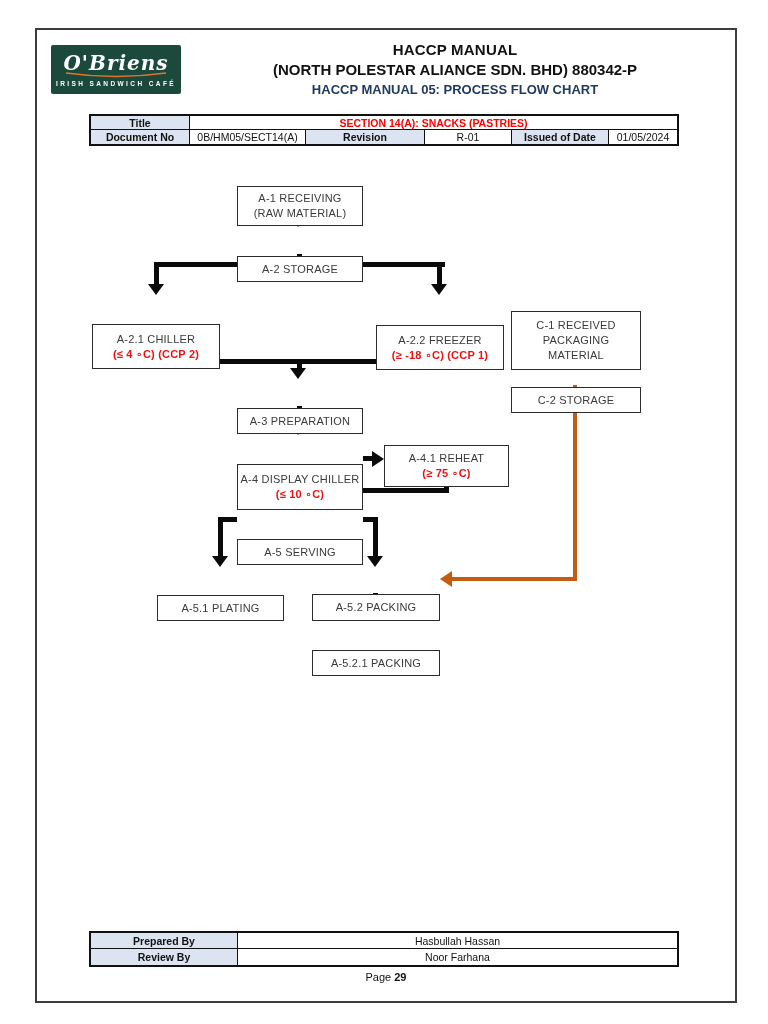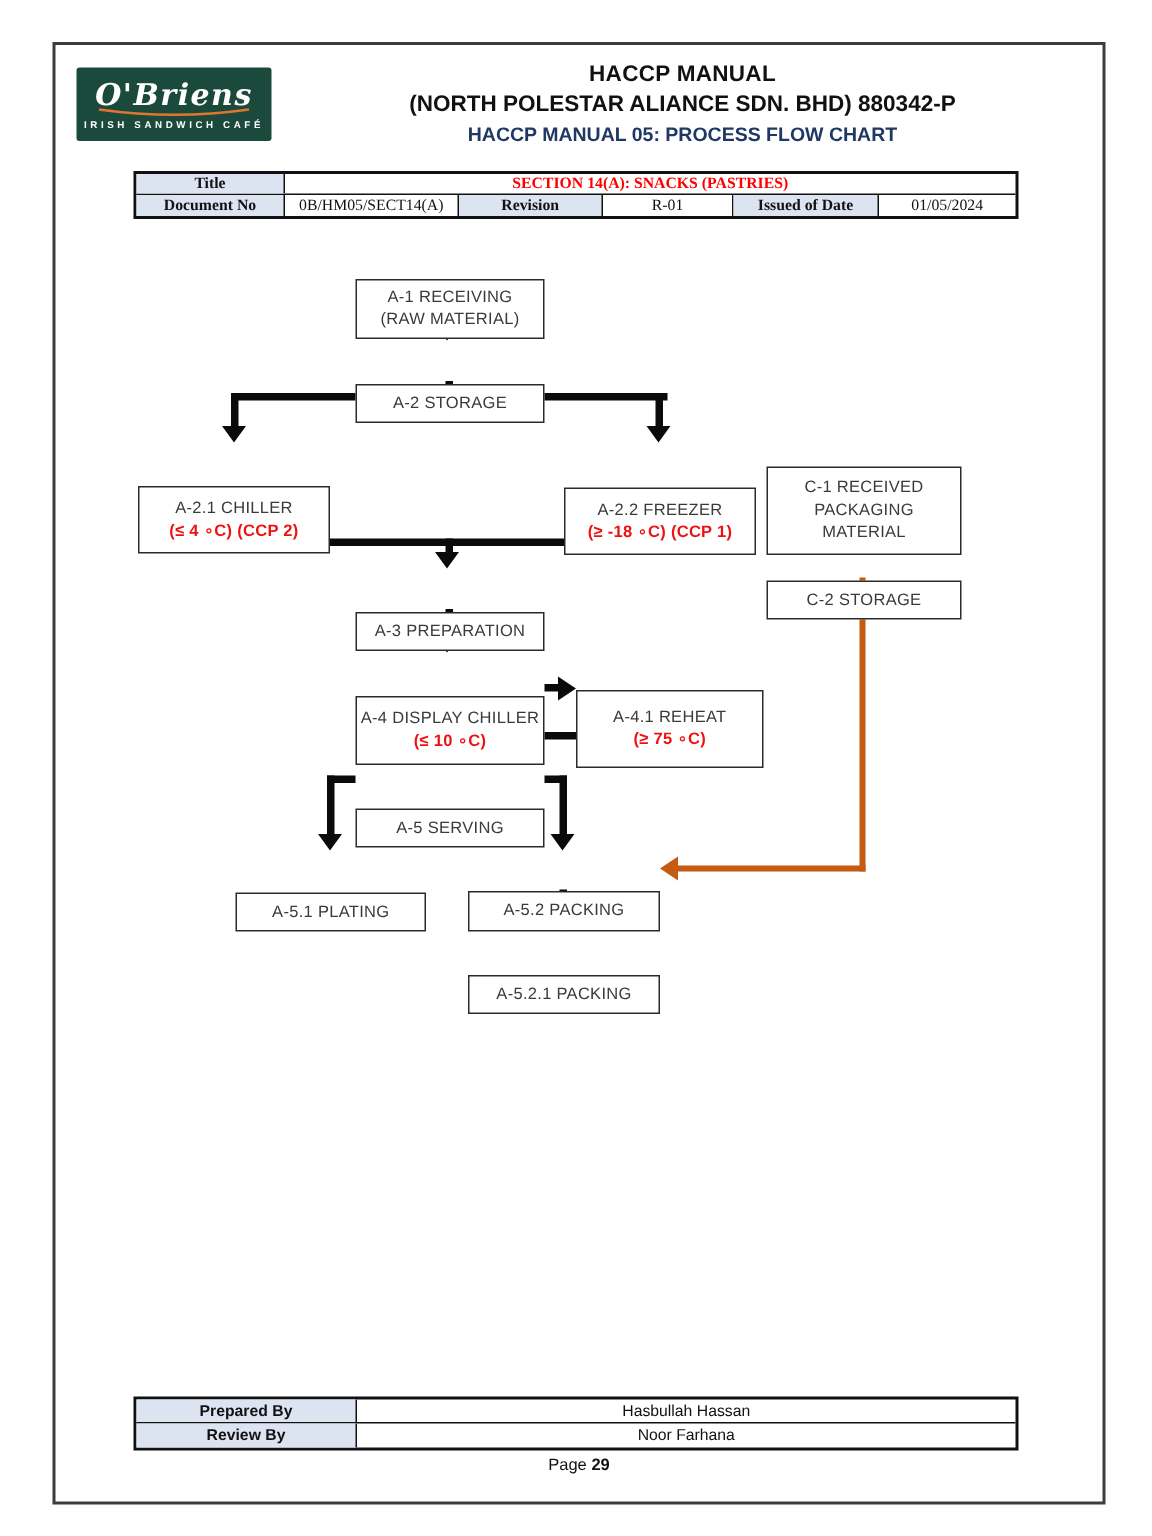--- a/index.html
+++ b/index.html
@@ -15,21 +15,21 @@
   .logo-swash { margin-top:-2px; }
   .logo-tag { color:#ffffff; font-size:6.5px; font-weight:bold; letter-spacing:2.4px; margin-top:2px; white-space:nowrap; }
 
   
   .head-block { position:absolute; left:190px; top:41px; width:530px; text-align:center; color:#111; }
   .head-title { font-size:15px; font-weight:bold; letter-spacing:.2px; }
   .head-company { font-size:15px; font-weight:bold; margin-top:3px; }
   .head-sub { font-size:13px; font-weight:bold; color:#1f3864; margin-top:4px; }
 
   
-  .dtable { position:absolute; left:89px; top:114px; width:590px; border:2px solid #111; background:#fff;font-family:Liberation Serif, serif; }
+  .dtable { position:absolute; left:89px; top:114px; width:590px; border:2px solid #111; background:#fff; }
   .drow { display:flex; height:14px; }
   .drow.first { border-bottom:1px solid #111; }
   .dcell { display:flex; align-items:center; justify-content:center; font-size:10.5px; color:#111;
            border-right:1px solid #111; overflow:hidden; white-space:nowrap; }
   .dcell:last-child { border-right:none; }
   .dhead { background:#dce4f2; font-weight:bold; }
   .dsection { color:#ff0000; font-weight:bold; }
 
   
   .node { position:absolute; background:#fff; border:1.2px solid #2b2b2b;
@@ -83,21 +83,21 @@
   </div>
 
   <div class="dtable">
     <div class="drow first">
       <div class="dcell dhead" style="width:99px">Title</div>
       <div class="dcell dsection" style="flex:1">SECTION 14(A): SNACKS (PASTRIES)</div>
     </div>
     <div class="drow">
       <div class="dcell dhead" style="width:99px">Document No</div>
       <div class="dcell" style="width:116px">0B/HM05/SECT14(A)</div>
-      <div class="dcell dhead" style="width:96px">Revision</div>
+      <div class="dcell dhead" style="width:119px">Revision</div>
       <div class="dcell" style="width:87px">R-01</div>
       <div class="dcell dhead" style="width:97px">Issued of Date</div>
       <div class="dcell" style="flex:1">01/05/2024</div>
     </div>
   </div>
 
   <div class="vline" style="left:297px;top:198px;height:20px"></div>
   <div class="arr-d" style="left:290px;top:216px"></div>
 
   <div class="vline" style="left:297px;top:254px;height:13px"></div>
@@ -174,21 +174,21 @@
 
   <div class="node" style="left:237px;top:380px;width:126px;height:26px">
     <span>A-3 PREPARATION</span>
   </div>
 
   <div class="node" style="left:237px;top:436px;width:126px;height:46px">
     <span>A-4 DISPLAY CHILLER</span>
     <span class="red">(≤ 10 ∘C)</span>
   </div>
 
-  <div class="node" style="left:384px;top:432px;width:125px;height:52px">
+  <div class="node" style="left:384px;top:417px;width:125px;height:42px">
     <span>A-4.1 REHEAT</span>
     <span class="red">(≥ 75 ∘C)</span>
   </div>
 
   <div class="node" style="left:237px;top:511px;width:126px;height:26px">
     <span>A-5 SERVING</span>
   </div>
 
   <div class="node" style="left:157px;top:567px;width:127px;height:26px">
     <span>A-5.1 PLATING</span>

